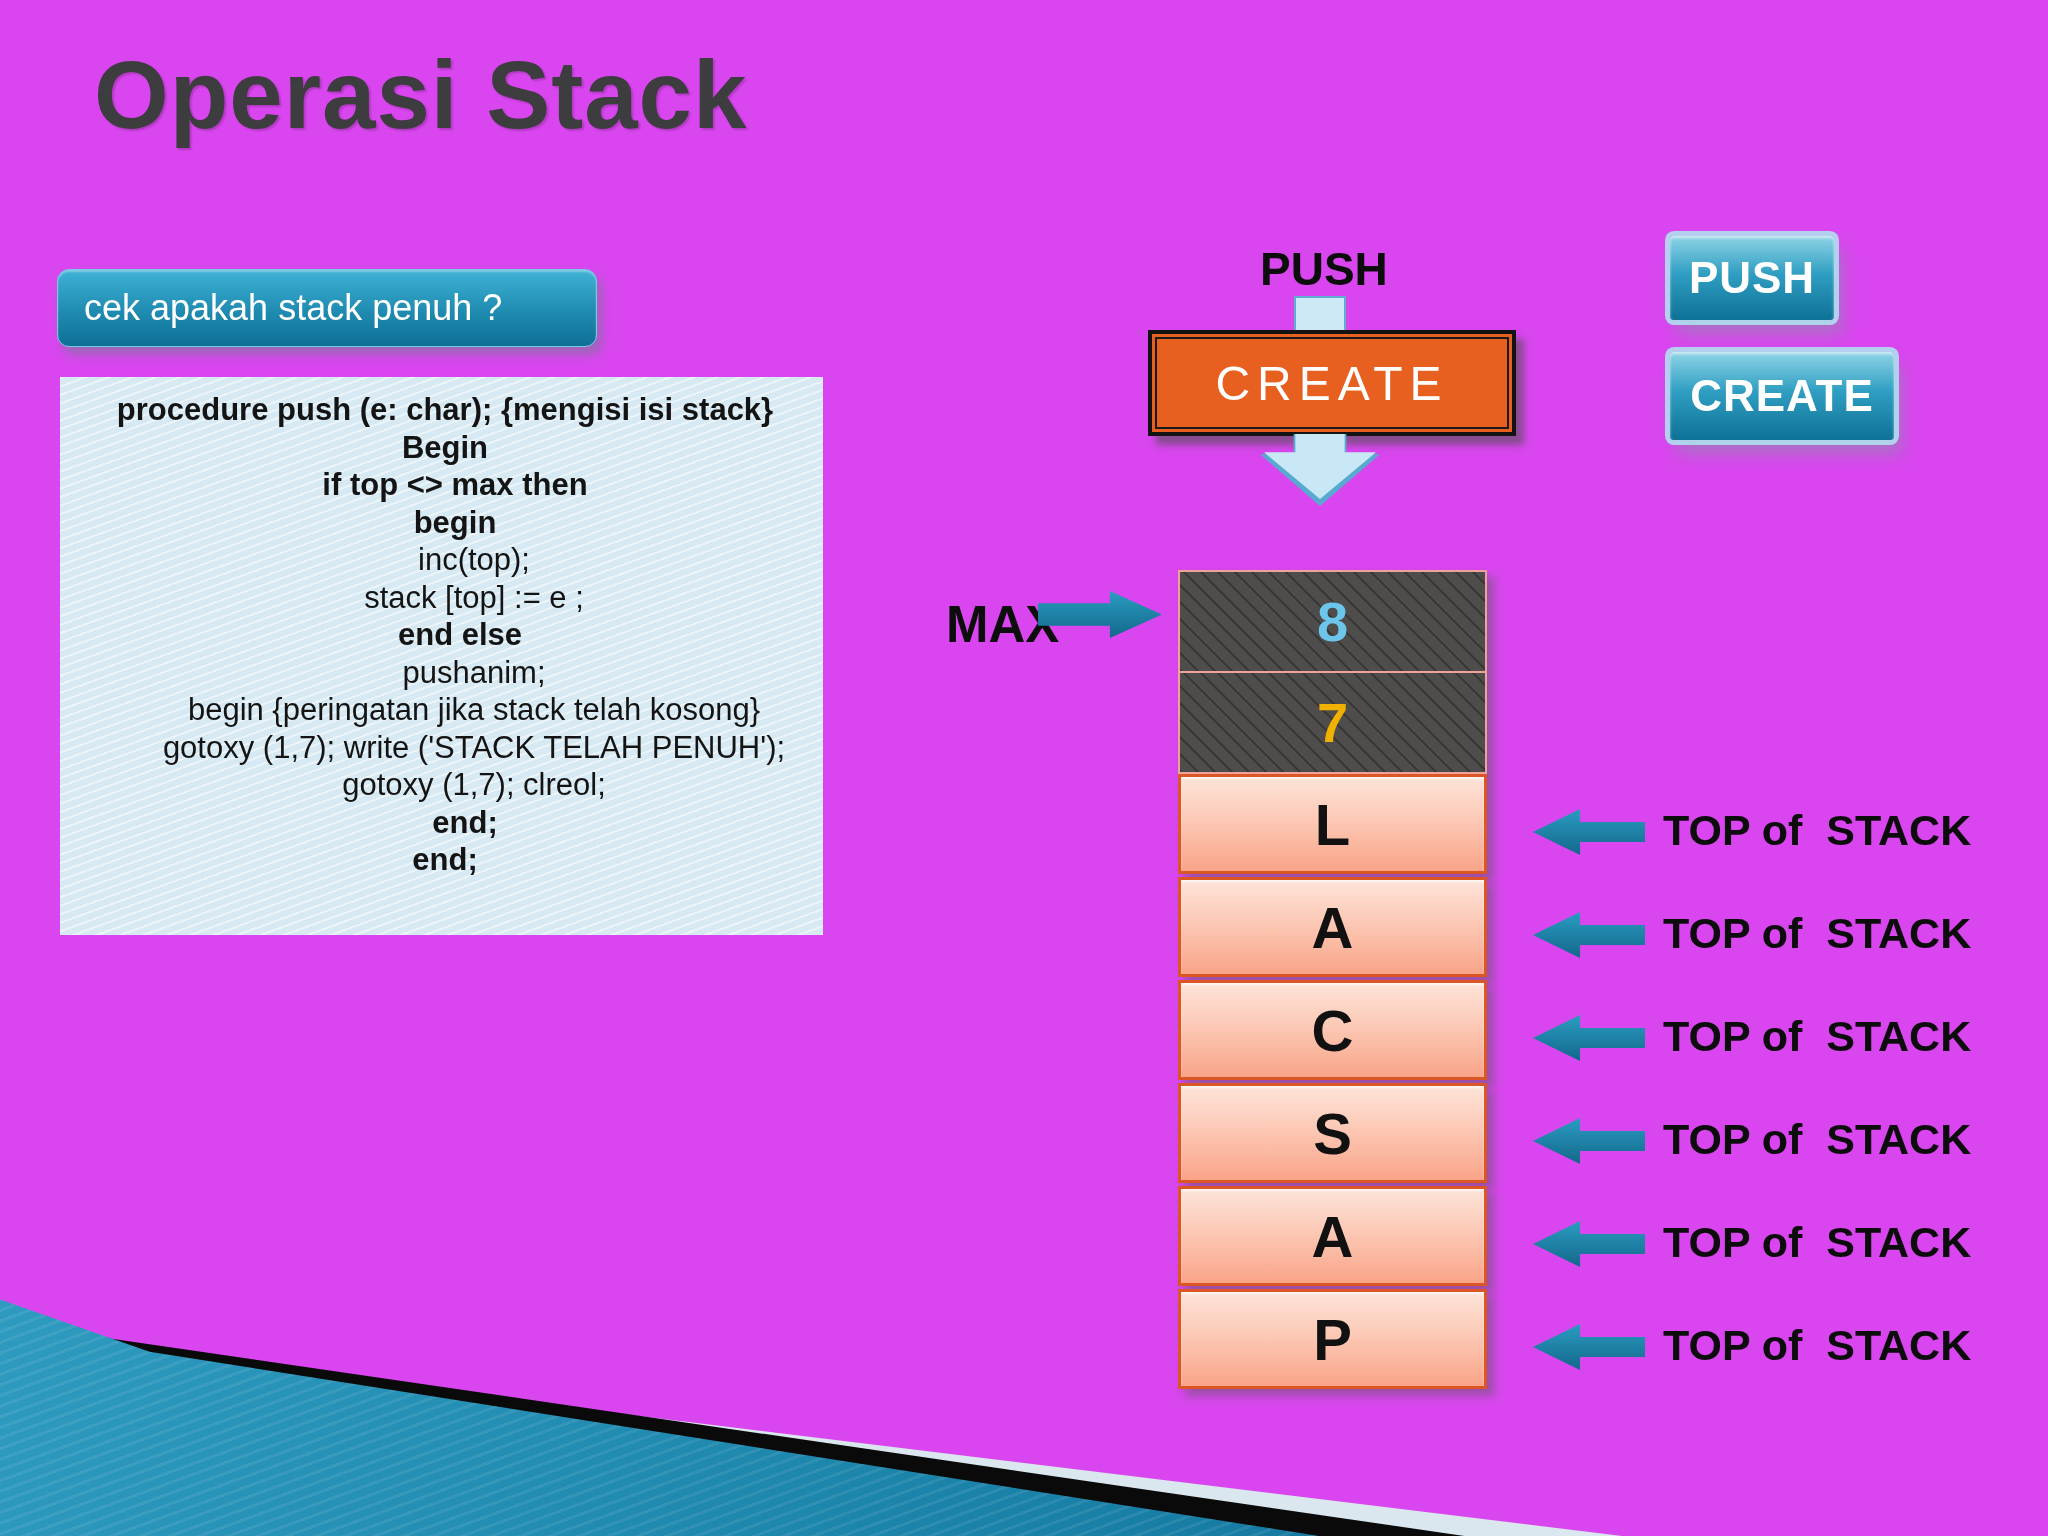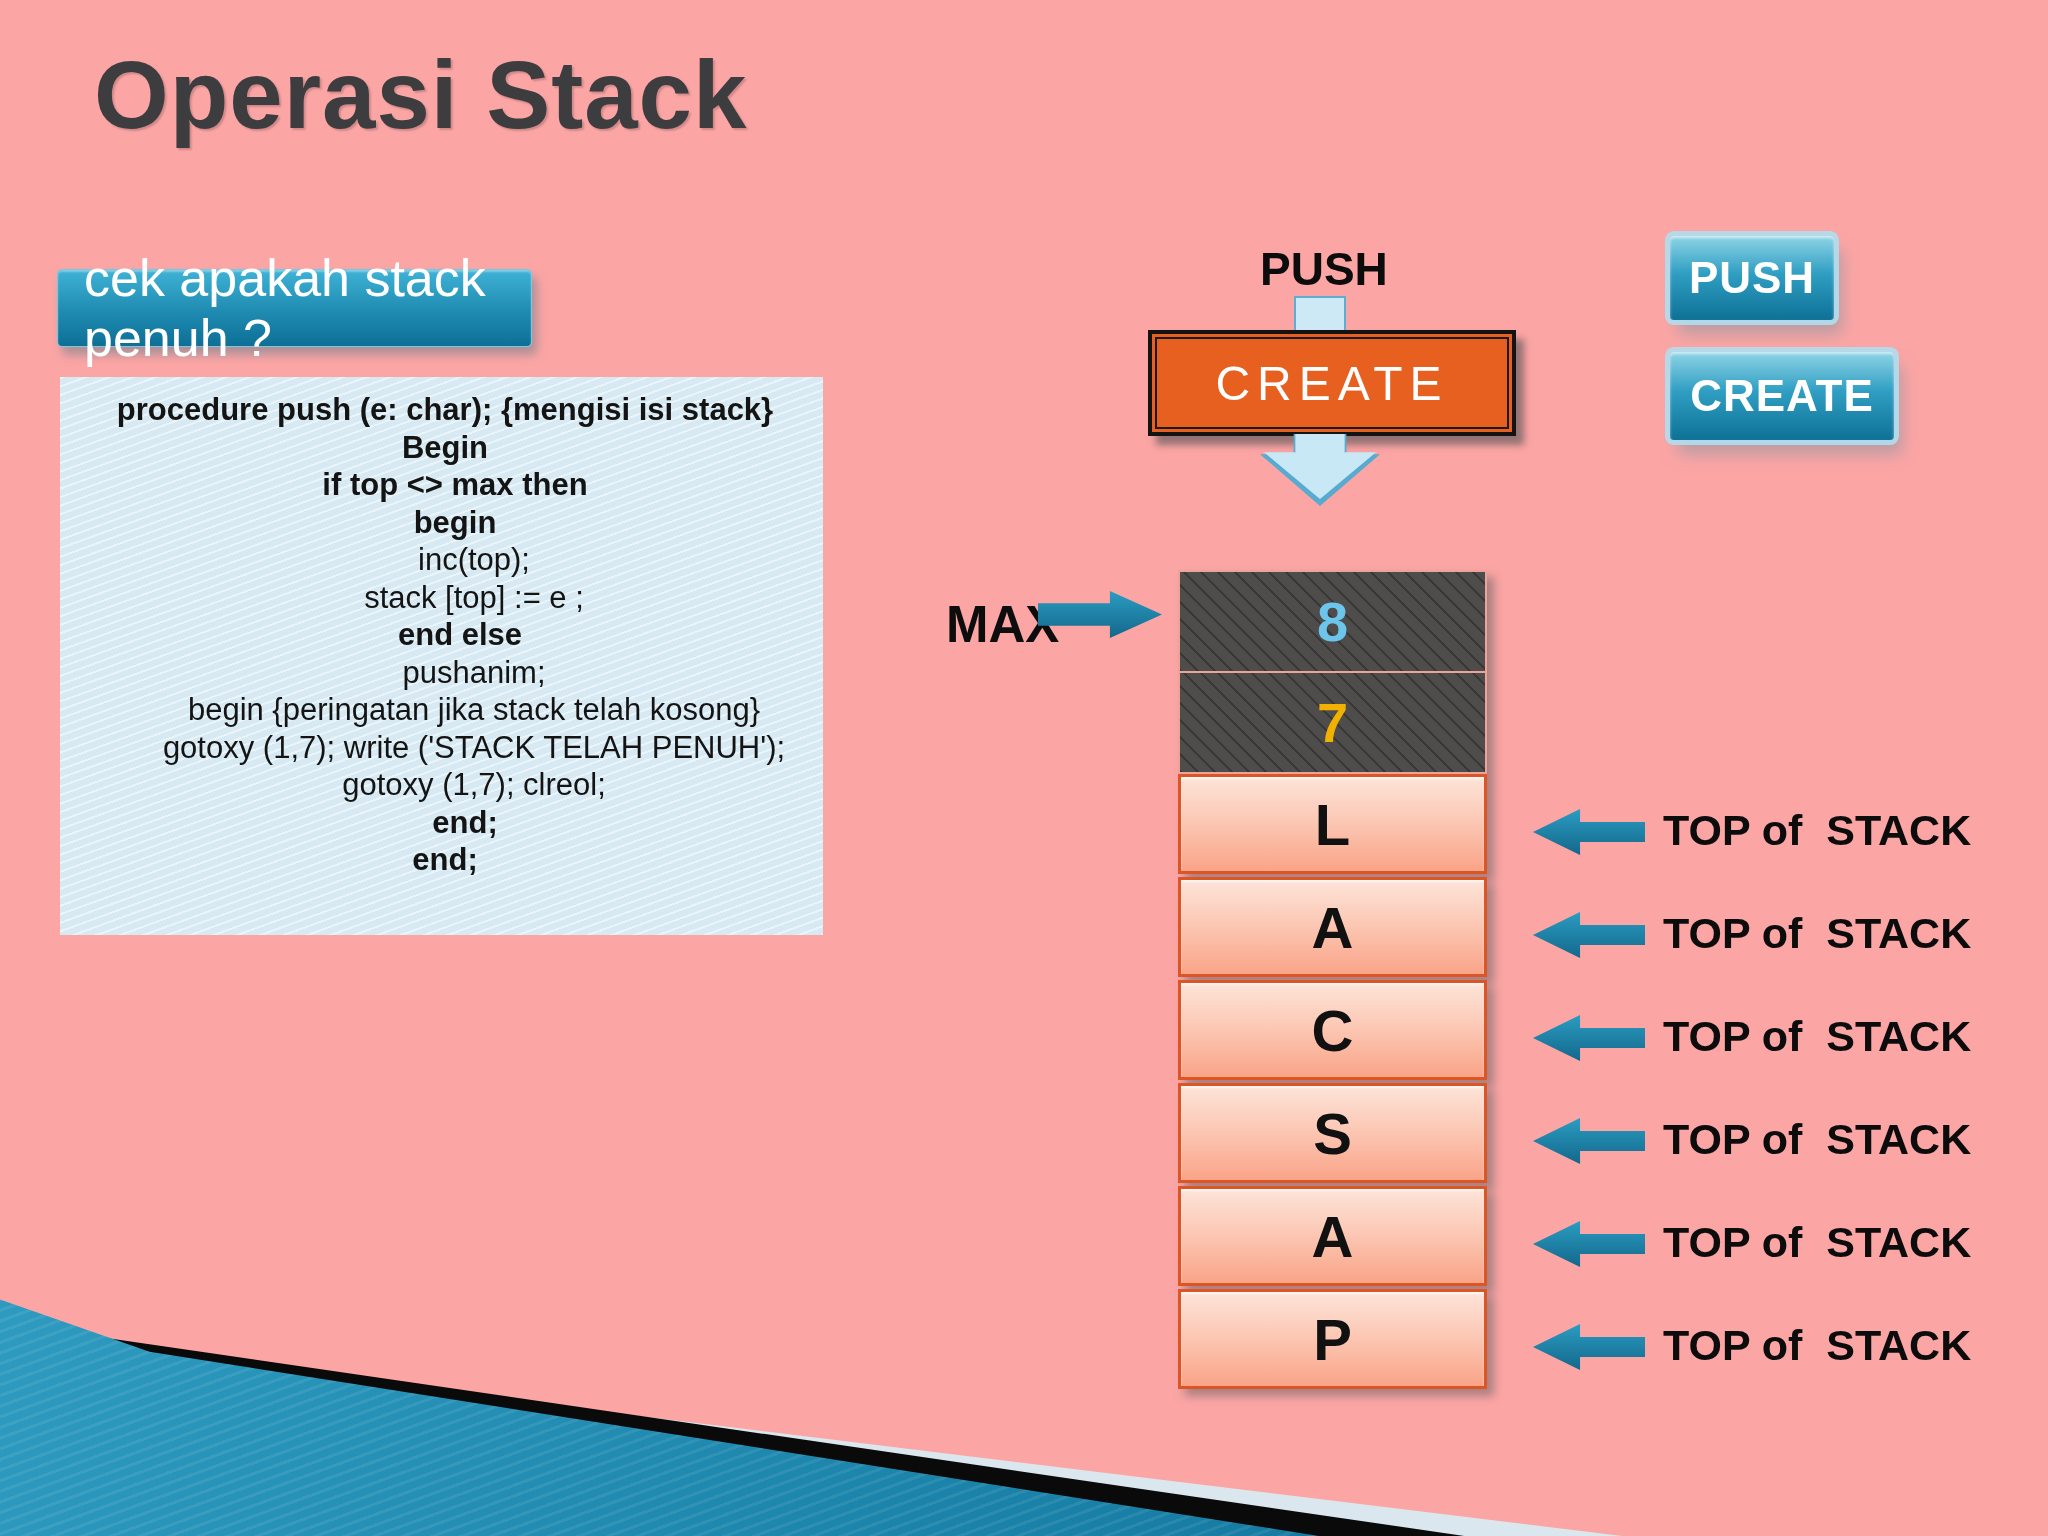--- a/index.html
+++ b/index.html
@@ -1,32 +1,32 @@
 <!DOCTYPE html>
 <html><head>
 <meta charset="utf-8">
 <style>
   html,body{margin:0;padding:0;background:#ffffff;}
   .slide{
-    position:relative;width:2048px;height:1536px;overflow:hidden;background:#fca5a5;
+    position:relative;width:2048px;height:1536px;overflow:hidden;background:#d946ef;
     font-family:"Liberation Sans",sans-serif;
   }
   
   .title{
     position:absolute;left:94px;top:40px;font-size:96px;font-weight:700;
     color:#3d3d3f;letter-spacing:1px;text-shadow:2px 2px 2px rgba(0,0,0,0.18);
   }
   
   .banner{
-    position:absolute;left:57px;top:269px;width:475px;height:78px;box-sizing:border-box;
+    position:absolute;left:57px;top:269px;width:540px;height:78px;box-sizing:border-box;
     background:linear-gradient(180deg,#3fb2d6 0%,#1f8bb1 55%,#0e6f96 100%);
-    border:1px solid #79c8e2;border-radius:5px;
+    border:1px solid #79c8e2;border-radius:12px;
     box-shadow:5px 8px 10px rgba(110,130,140,0.55), inset 0 2px 2px rgba(255,255,255,0.35);
     display:flex;align-items:center;padding-left:26px;
-    color:#ffffff;font-size:52px;
+    color:#ffffff;font-size:36px;
   }
   
   .codebox{
     position:absolute;left:60px;top:377px;width:763px;height:558px;box-sizing:border-box;
     background:#d7eaf3;
     background-image:repeating-linear-gradient(160deg,rgba(255,255,255,0.5) 0 2px,rgba(255,255,255,0) 2px 8px);
     padding:14px 8px 0 15px;color:#141414;font-size:31px;line-height:37.5px;
   }
   .cl{white-space:pre;text-align:center;}
   .cl.b{font-weight:700;}

